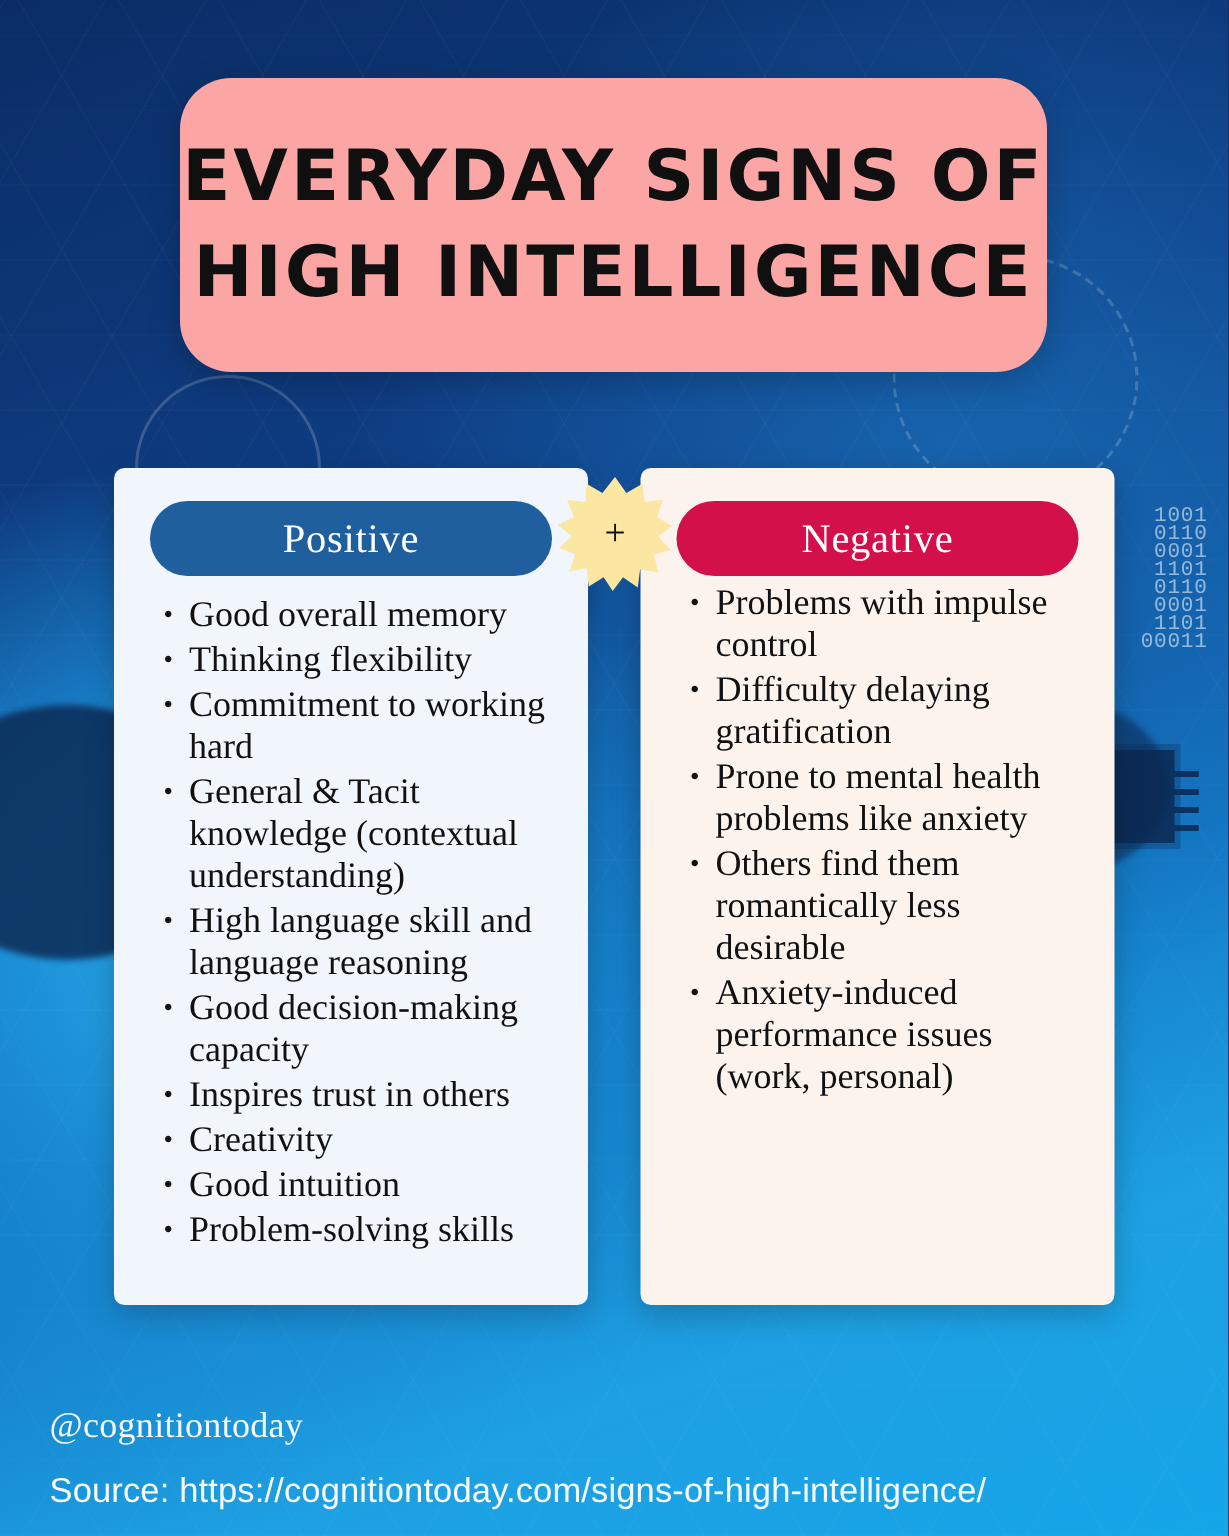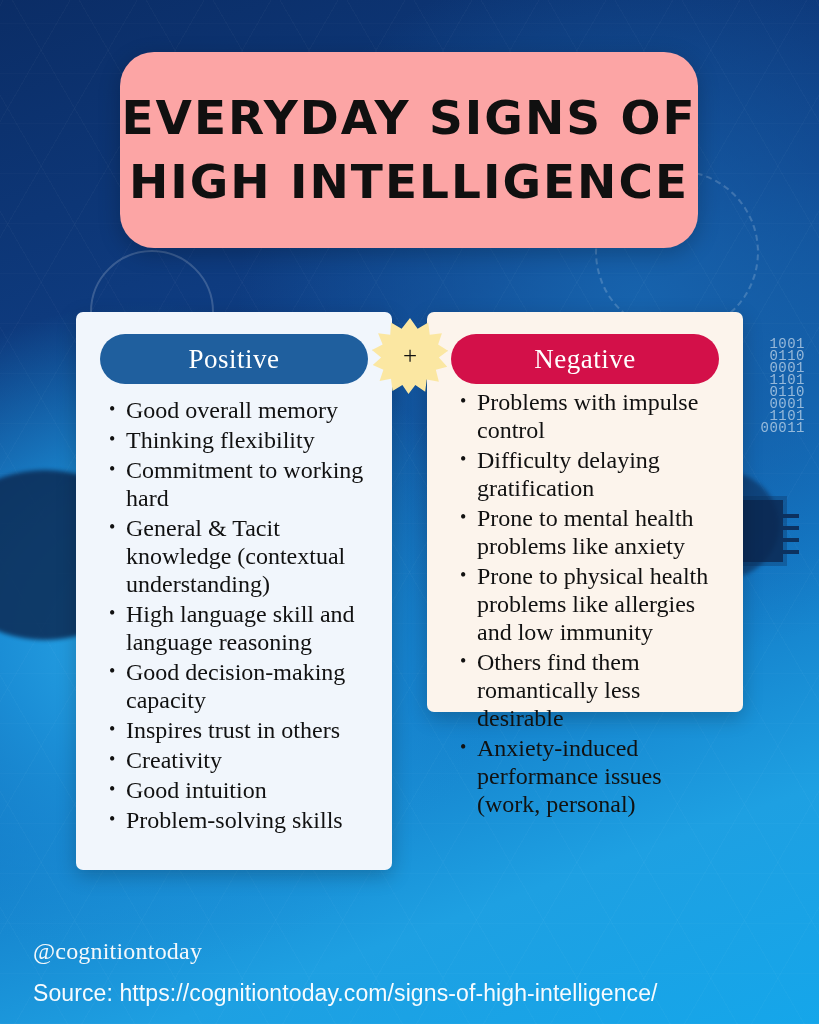--- a/index.html
+++ b/index.html
@@ -132,21 +132,21 @@
   }
   .col-positive {
     left: 76px;
     width: 316px;
     height: 558px;
     background: #f1f6fc;
   }
   .col-negative {
     left: 427px;
     width: 316px;
-    height: 400px;
+    height: 558px;
     background: #fcf4ec;
   }
 
   .col-header {
     position: absolute;
     top: 22px;
     height: 50px;
     border-radius: 26px;
     display: flex;
     align-items: center;
@@ -286,21 +286,20 @@
       <li>Problem-solving skills</li>
     </ul>
   </div>
 
   <div class="col col-negative">
     <div class="col-header header-negative">Negative</div>
     <ul class="col-list list-negative">
       <li>Problems with impulse control</li>
       <li>Difficulty delaying gratification</li>
       <li>Prone to mental health problems like anxiety</li>
-      <li>Prone to physical health problems like allergies and low immunity</li>
       <li>Others find them romantically less desirable</li>
       <li>Anxiety-induced performance issues (work, personal)</li>
     </ul>
   </div>
 
   <div class="burst">
     <span class="burst-label">+</span>
   </div>
 
   <div class="handle">@cognitiontoday</div>

